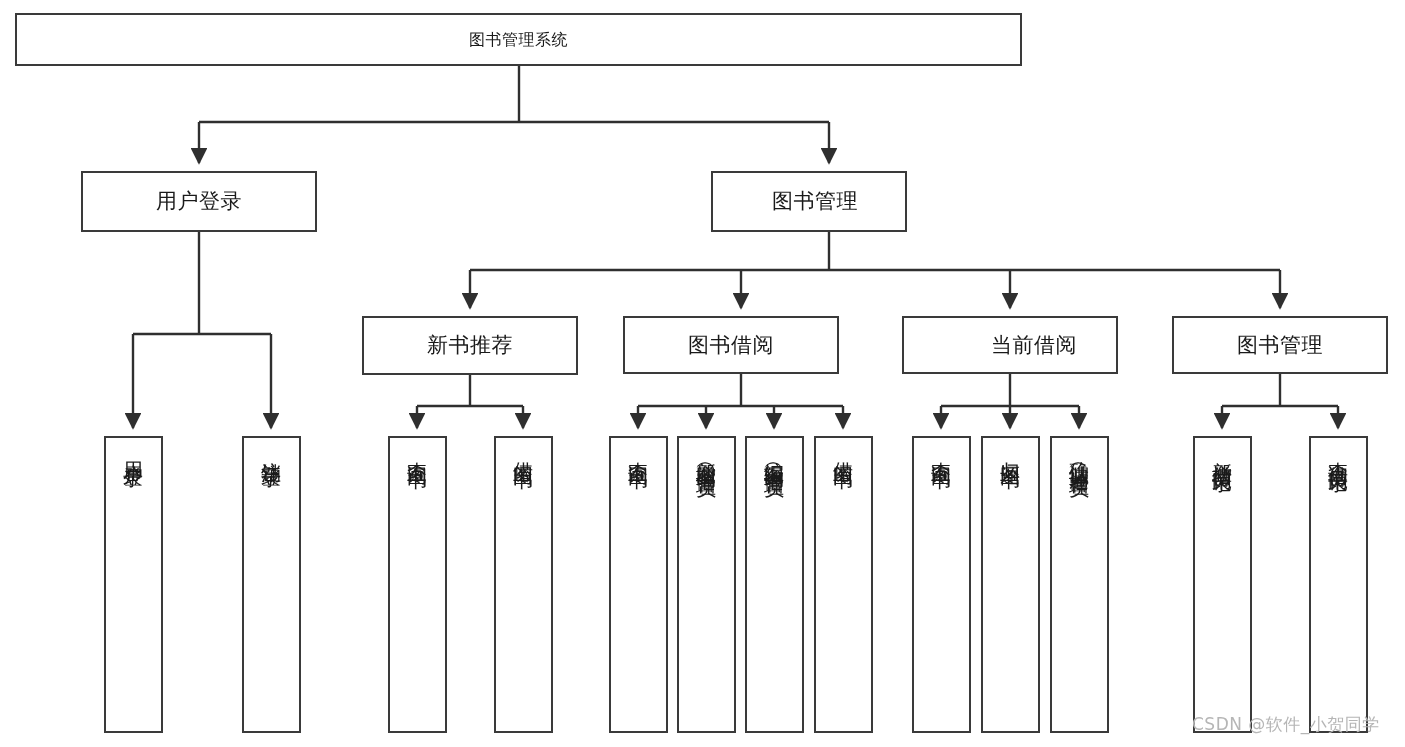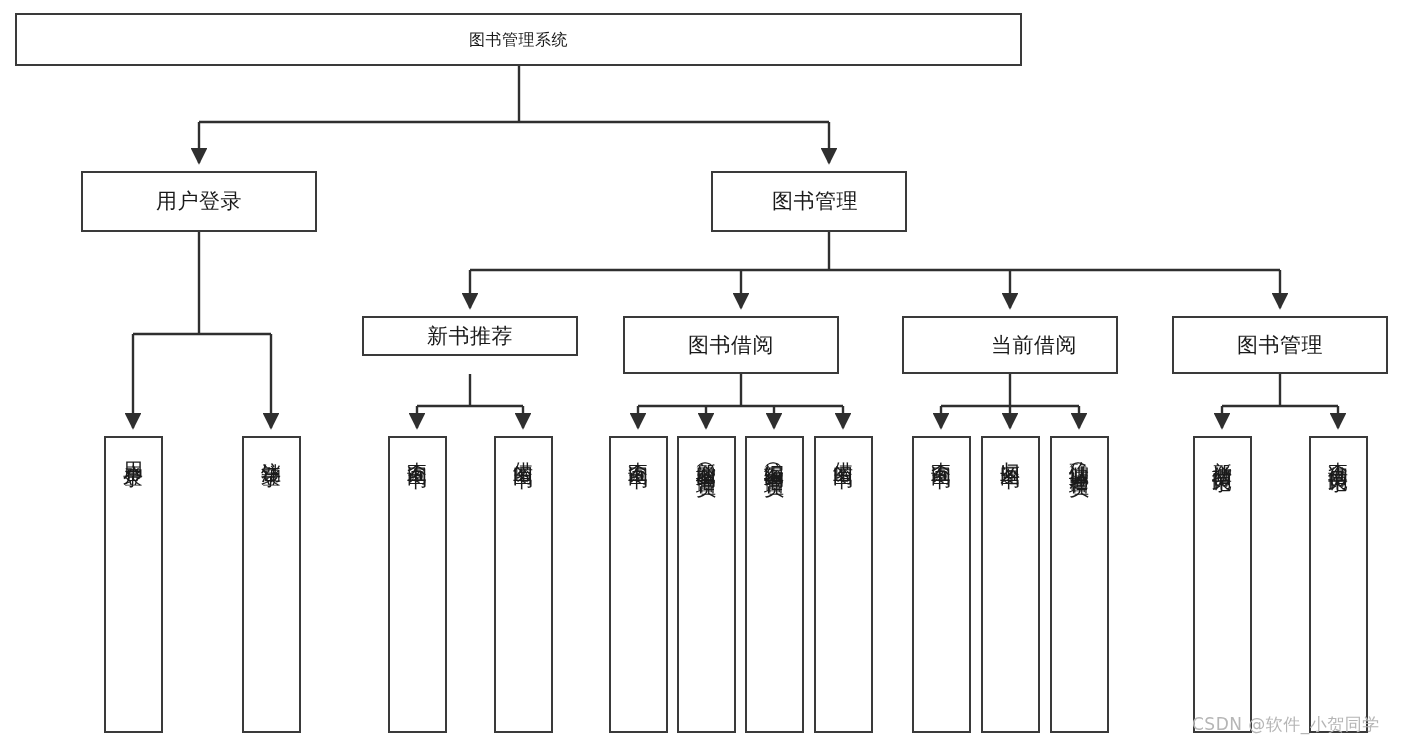--- a/index.html
+++ b/index.html
@@ -129,21 +129,21 @@
   </div>
 
   <div class="node horiz" style="left:81px; top:171px; width:236px; height:61px;">
     <span class="label">用户登录</span>
   </div>
 
   <div class="node horiz" style="left:711px; top:171px; width:196px; height:61px;padding-left:12px;">
     <span class="label">图书管理</span>
   </div>
 
-  <div class="node horiz" style="left:362px; top:316px; width:216px; height:40px;">
+  <div class="node horiz" style="left:362px; top:316px; width:216px; height:59px;">
     <span class="label">新书推荐</span>
   </div>
 
   <div class="node horiz" style="left:623px; top:316px; width:216px; height:58px;">
     <span class="label">图书借阅</span>
   </div>
 
   <div class="node horiz" style="left:902px; top:316px; width:216px; height:58px;padding-left:48px;">
     <span class="label">当前借阅</span>
   </div>

